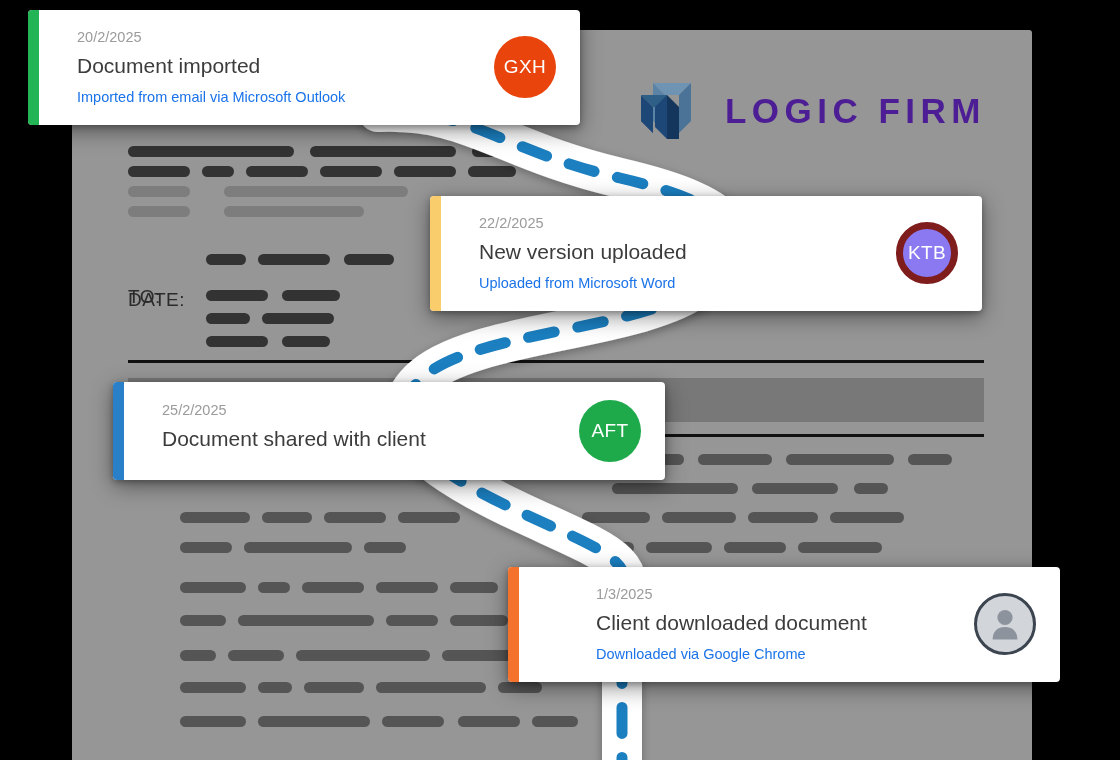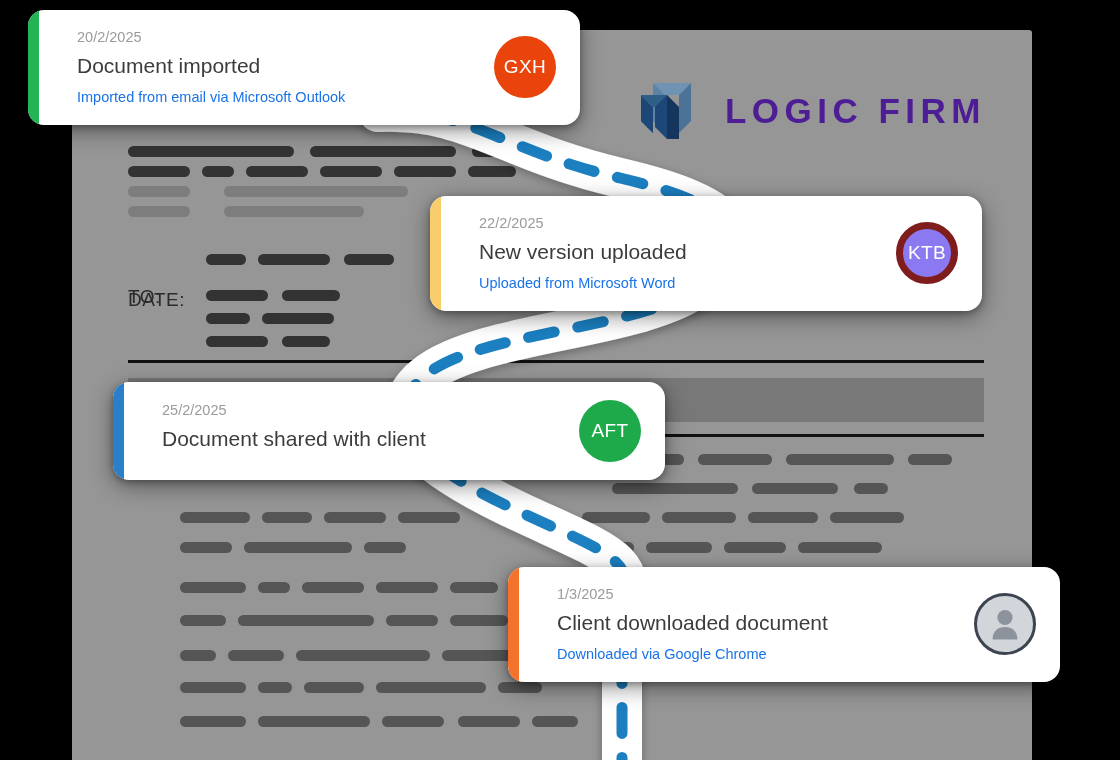--- a/index.html
+++ b/index.html
@@ -91,21 +91,21 @@
     position: absolute;
     left: 0; top: 0;
     width: 1120px; height: 760px;
     pointer-events: none;
   }
 
   
   .tl-card {
     position: absolute;
     background: #ffffff;
-    border-radius: 16px;
+    border-radius: 4px;
     box-shadow: 0 6px 22px rgba(0,0,0,0.42),
                 0 2px 6px rgba(0,0,0,0.3);
     display: flex;
     align-items: stretch;
     overflow: hidden;
   }
   .tl-accent {
     width: 11px;
     flex: 0 0 11px;
   }
@@ -154,21 +154,21 @@
   .tl-avatar.ringed { border: 7px solid #7f1d1d; }
   .tl-avatar.person {
     background: #d2d6da;
     border: 3px solid #3c4450;
   }
 
   
   #card-0 { left: 28px;  top: 10px;  width: 552px; }
   #card-1 { left: 430px; top: 196px; width: 552px; }
   #card-2 { left: 113px; top: 382px; width: 552px; }
-  #card-3 { left: 508px; top: 567px; width: 552px; }
+  #card-3 { left: 508px; top: 567px; width: 552px; gap: 39px; }
 </style>
 </head>
 <body>
 
 <div id="stage">
 
   <div id="doc-sheet">
 
     <div id="doc-logo">
       <svg width="70" height="72" viewBox="0 0 70 72">

